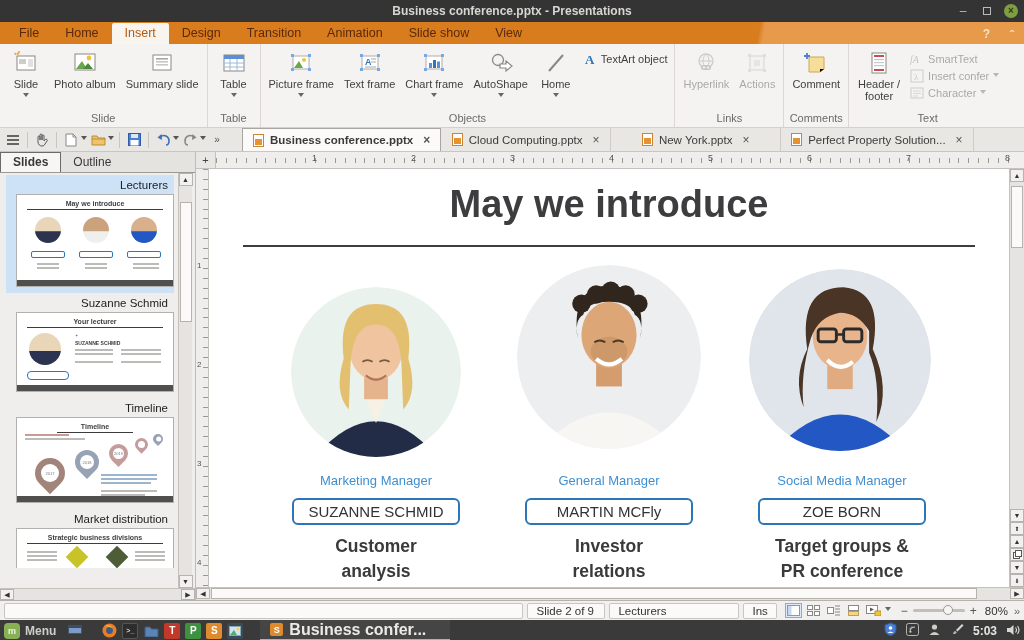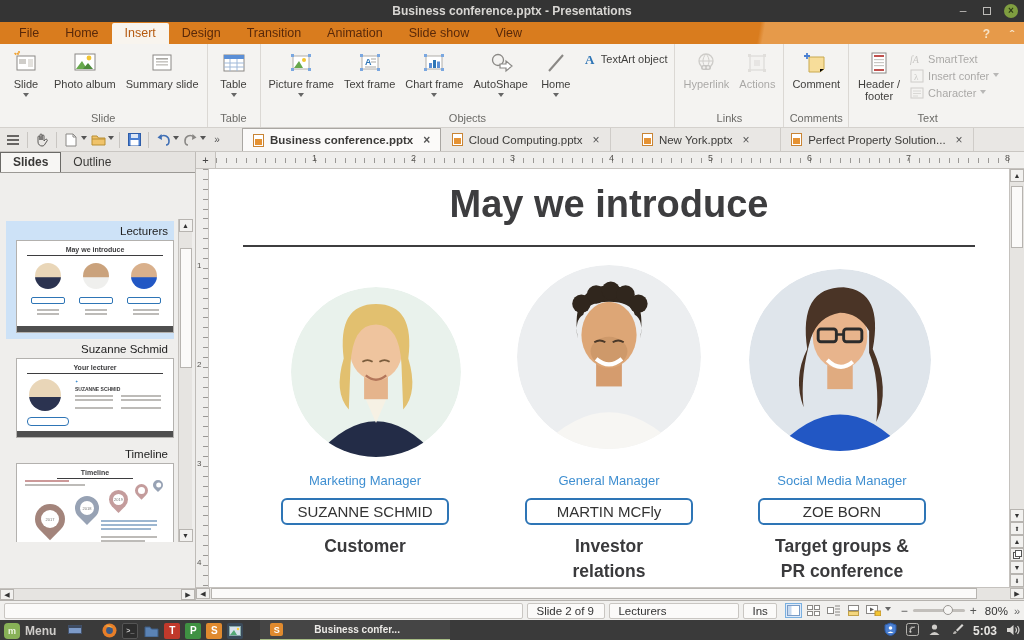--- a/index.html
+++ b/index.html
@@ -46,21 +46,21 @@
   .dtab { display:flex; align-items:center; gap:6px; padding:0 10px; font-size:11.5px; color:#3c3b39; border-right:1px solid #cfccc8; min-width:170px; justify-content:center; }
   .dtab.active { background:#fbfaf9; border:1px solid #a9a6a2; border-bottom:none; font-weight:bold; }
   .dclose { color:#555; font-size:12px; margin-left:4px; }
   .ficon { width:11px; height:13px; background:#fff; border:1px solid #c98434; position:relative; flex:none; }
   .ficon::after { content:""; position:absolute; left:1px; top:4px; width:7px; height:6px; background:#e59233; }
 
   
   .content { height:448px; display:flex; }
 
   
-  .leftpanel { width:196px; background:#efeeec; border-right:1px solid #bfbcb8; display:flex; flex-direction:column;gap:46px; }
+  .leftpanel { width:196px; background:#efeeec; border-right:1px solid #bfbcb8; display:flex; flex-direction:column; }
   .ptabs { height:21px; display:flex; align-items:flex-end; border-bottom:1px solid #9b9995; background:#e5e3e0; }
   .ptab { font-size:12px; padding:2px 12px 3px; color:#3a3937; }
   .ptab.active { background:#f7f6f4; border:1px solid #6b6a67; border-bottom:none; font-weight:bold; }
   .thumbwrap { flex:1; position:relative; overflow:hidden; display:flex; }
   .thumbcol { width:178px; padding:2px 4px 0 6px; }
   .thumb-entry { padding:2px 4px 6px; }
   .thumb-entry.selected { background:#cde2f7; }
   .thumb-label { text-align:right; font-size:11.5px; color:#222; padding:2px 2px 3px; }
   .thumb { width:158px; height:93px; margin-left:6px; background:#fff; border:1px solid #b3b1ae; position:relative; overflow:hidden; }
   .thumb .darkbar { position:absolute; bottom:0; left:0; right:0; height:6px; background:#4f4f4f; }
@@ -121,21 +121,21 @@
   .zsign { font-size:12px; color:#555; }
   .zoomval { font-size:11.5px; color:#333; margin-left:4px; }
   .soverflow { color:#666; font-size:11px; margin-left:2px; }
 
   
   .taskbar { height:21px; background:#3a3a3a; display:flex; align-items:center; padding:0 4px; gap:5px; }
   .mintlogo { width:16px; height:16px; border-radius:4px; background:#88b157; color:#eef5e3; font-size:9px; font-weight:bold; display:flex; align-items:center; justify-content:center; }
   .menulabel { color:#cfcdca; font-size:12px; font-weight:bold; margin-right:6px; }
   .tico { width:16px; height:16px; border-radius:2px; display:flex; align-items:center; justify-content:center; font-size:10px; font-weight:bold; color:#fff; flex:none; }
   .task-active { display:flex; align-items:center; gap:6px; background:#454545; height:21px; padding:0 10px; margin-left:12px; border-bottom:2px solid #a7bd85; min-width:190px; }
-  .task-active span { color:#eceae7; font-size:10px; font-weight:bold;margin-left:25px; }
+  .task-active span { color:#eceae7; font-size:16px; font-weight:bold; }
   .tray { margin-left:auto; display:flex; align-items:center; gap:9px; }
   .time { color:#e8e6e3; font-size:12px; font-weight:bold; }
 </style>
 </head>
 <body>
 
 <div class="app">
 
   <div class="titlebar">
     <div class="wtitle">Business conference.pptx - Presentations</div>
@@ -656,27 +656,28 @@
               <rect x="43" y="50" width="14" height="16" fill="#e0ab80"></rect>
               <ellipse cx="50" cy="37" rx="15" ry="18" fill="#e8b48c"></ellipse>
               <path d="M32 44 Q27 10 52 10 Q74 12 68 44 Q78 66 70 84 Q72 60 66 46 L66 34 Q60 24 50 24 Q38 26 34 38 Q28 58 30 76 Q24 60 32 44 Z" fill="#4a3426"></path>
               <rect x="38" y="33" width="10" height="7" rx="1.5" fill="none" stroke="#2b2b2b" stroke-width="1.6"></rect>
               <rect x="52" y="33" width="10" height="7" rx="1.5" fill="none" stroke="#2b2b2b" stroke-width="1.6"></rect>
               <path d="M48 36 h4" stroke="#2b2b2b" stroke-width="1.4"></path>
               <path d="M43 50 q7 7 14 1" stroke="#fff" fill="none" stroke-width="2.2"></path>
             </svg>
           </div>
 
-          <div class="pcol" style="left:40px;top:304px;">
+          <div class="pcol" style="left:51px;top:304px;">
             <div class="prole">Marketing Manager</div>
             <div class="pname">
                 <span>SUZANNE SCHMID</span>
               </div>
             <div class="ptopic">
                 <div>Customer</div>
+                <div>analysis</div>
               </div>
           </div>
           <div class="pcol" style="left:284px;top:304px;">
             <div class="prole">General Manager</div>
             <div class="pname">
                 <span>MARTIN MCFly</span>
               </div>
             <div class="ptopic">
                 <div>Investor</div>
                 <div>relations</div>

